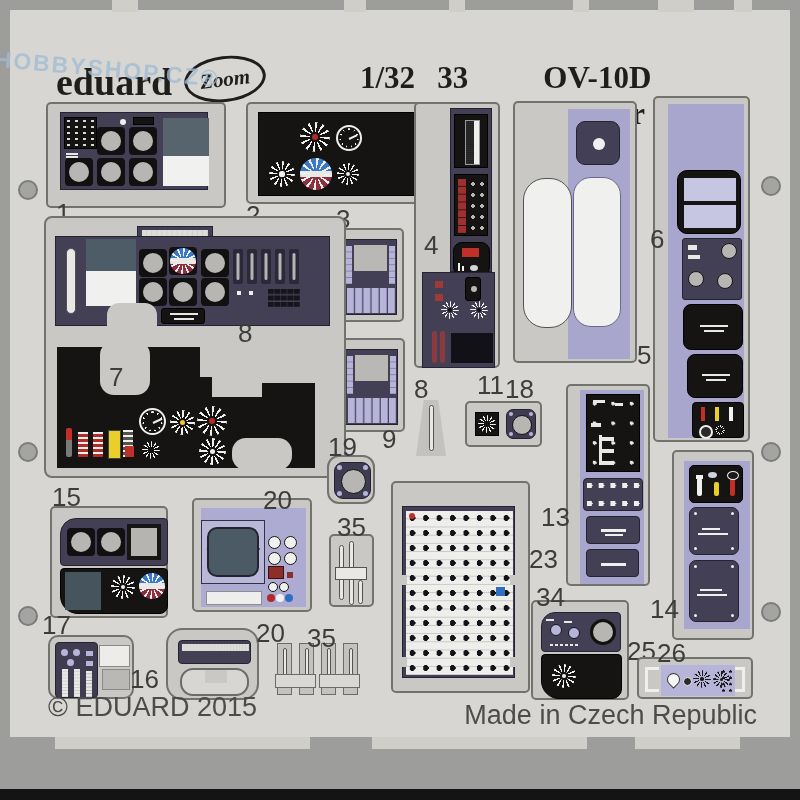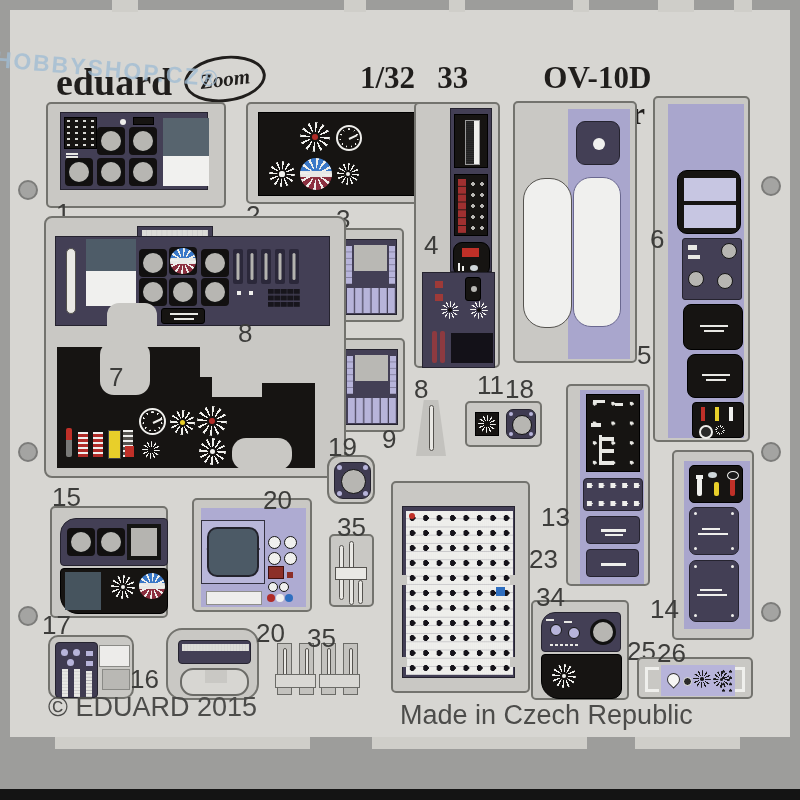--- a/index.html
+++ b/index.html
@@ -480,14 +480,14 @@
       </div>
     <div class="a" style="left:68px;top:0;width:15px;height:52px;background:#c3c2be;border:1px solid #6b6b67;box-sizing:border-box">
         <div class="wslot" style="left:5px;top:4px;width:4px;height:28px"></div>
       </div>
     <div class="a" style="left:0;top:31px;width:41px;height:14px;background:#d9d8d4;border:1px solid #6b6b67;box-sizing:border-box"></div>
     <div class="a" style="left:44px;top:31px;width:41px;height:14px;background:#d9d8d4;border:1px solid #6b6b67;box-sizing:border-box"></div>
   </div>
   <span class="num" style="left:307px;top:625px">35</span>
 
   <div class="ftr" style="left:48px;top:692px">© EDUARD 2015</div>
-  <div class="ftr" style="left:400px;top:700px;width:357px;">Made in Czech Republic</div>
+  <div class="ftr" style="left:400px;top:700px;width:357px;text-align:right">Made in Czech Republic</div>
 </div>
 
 </body></html>

